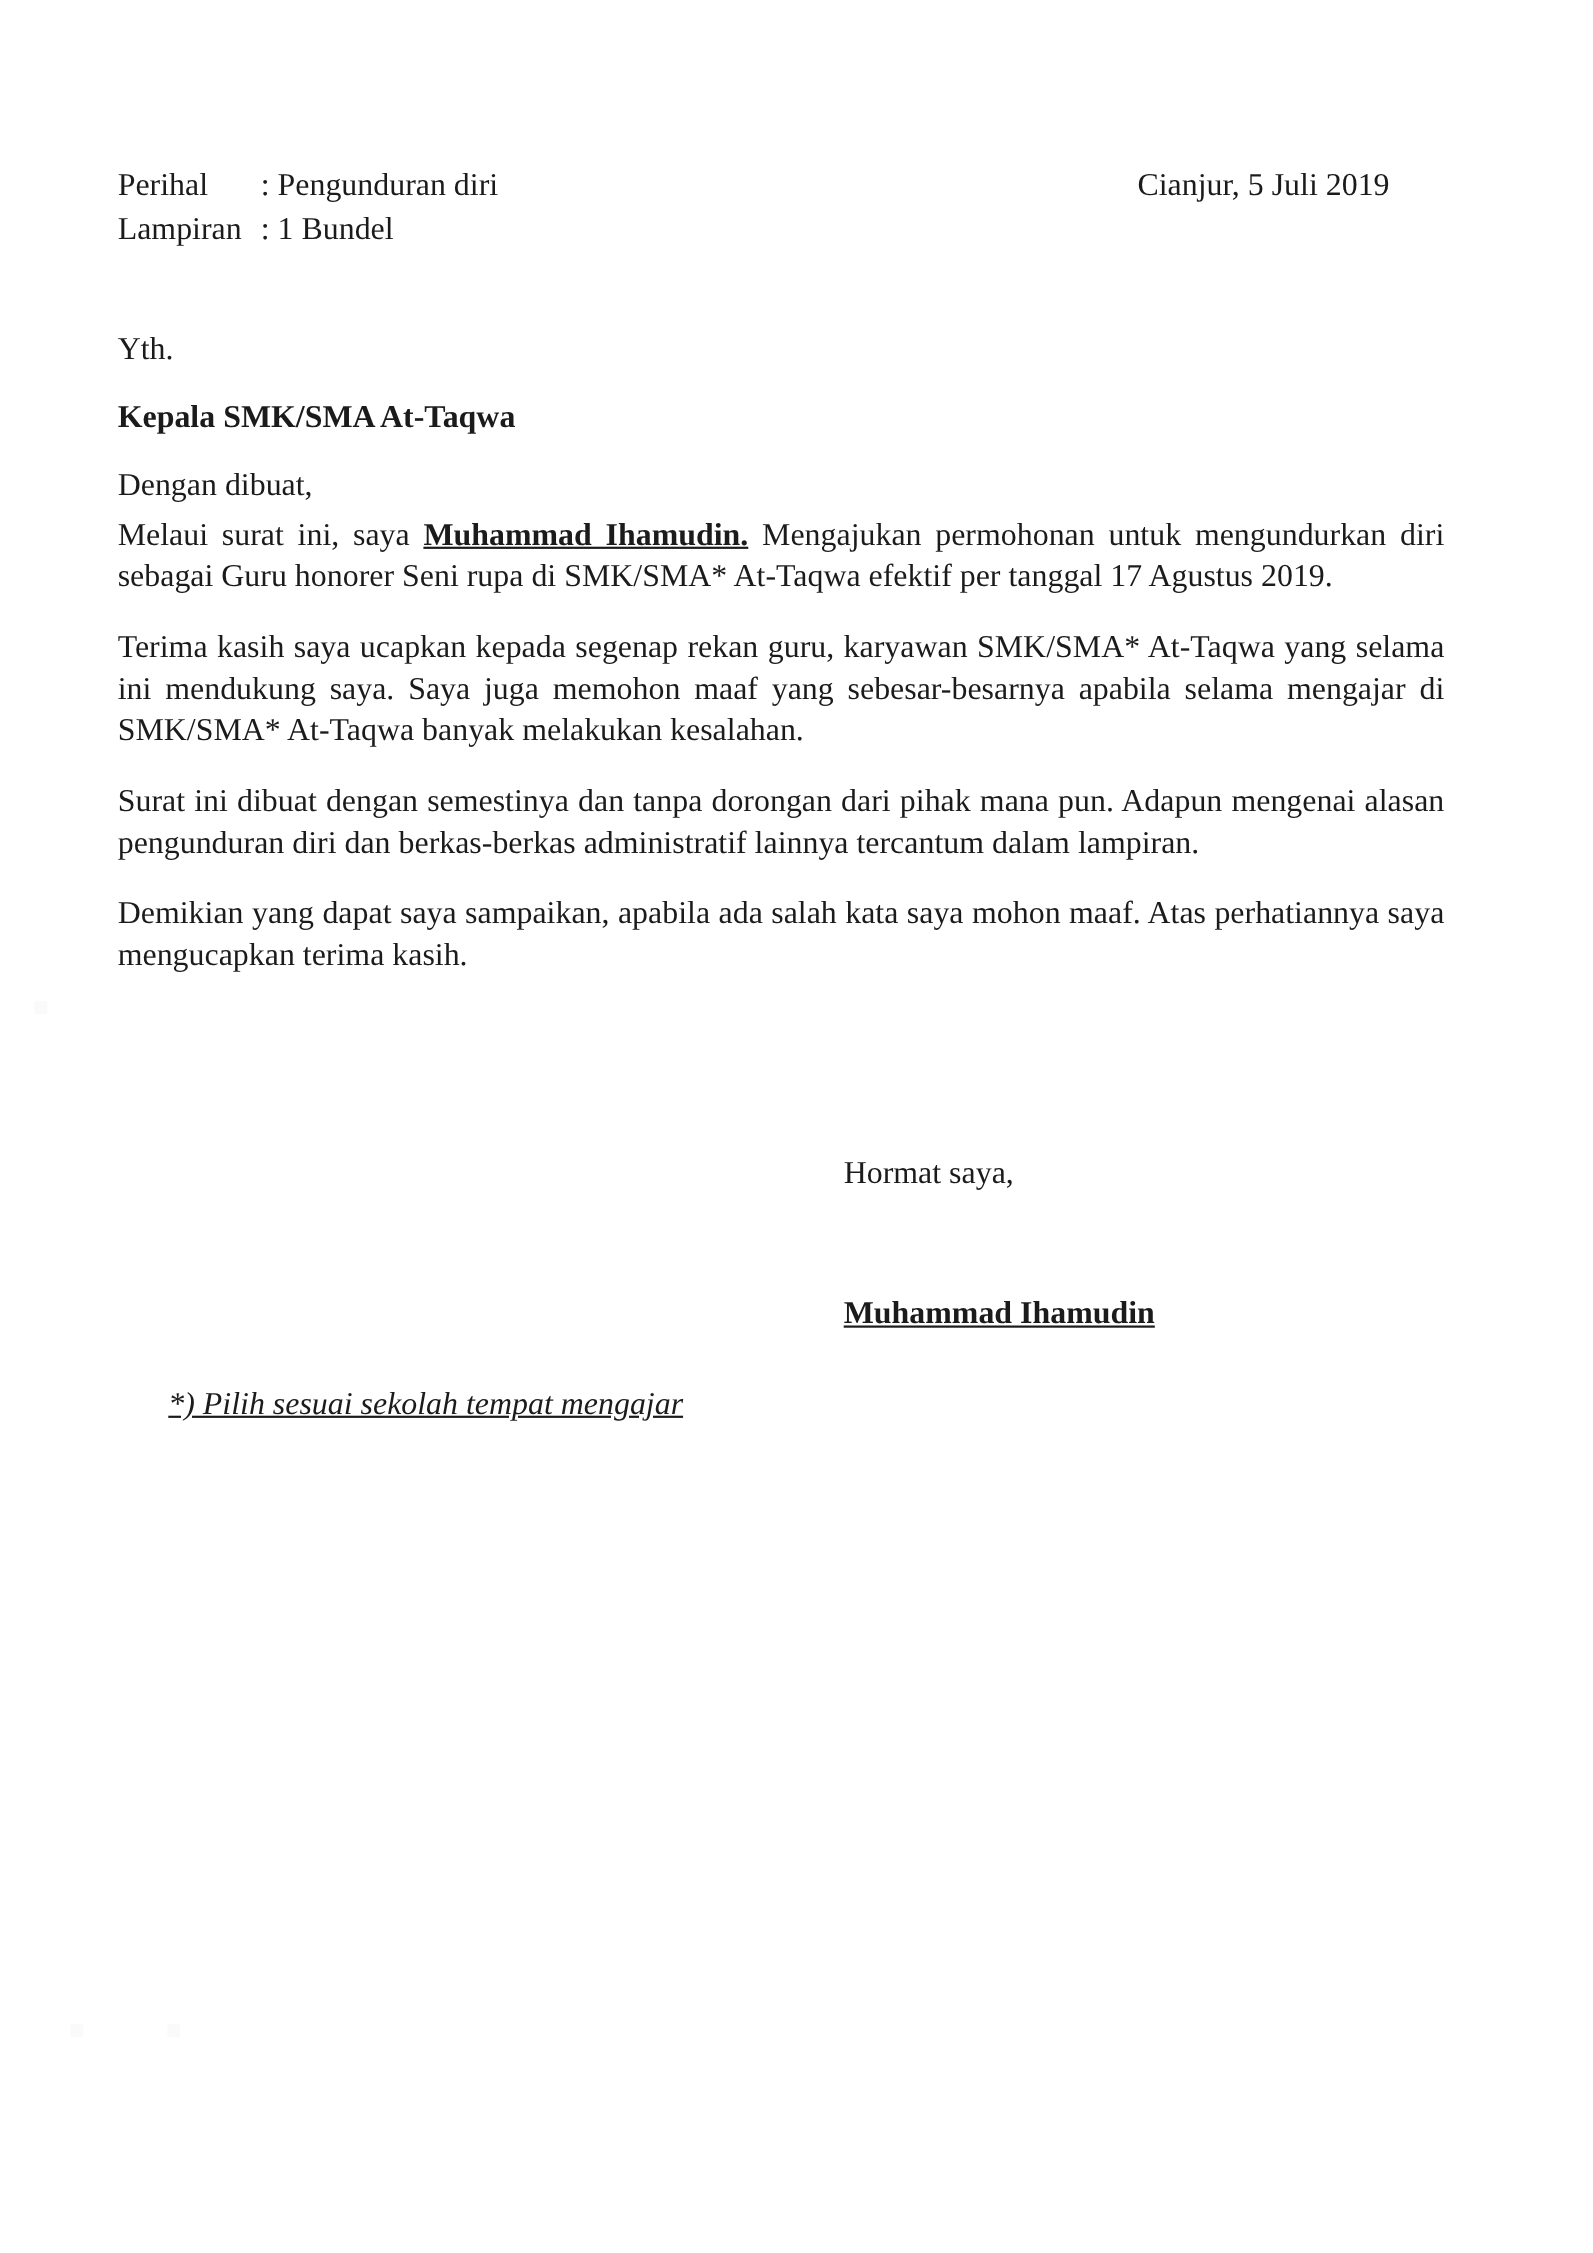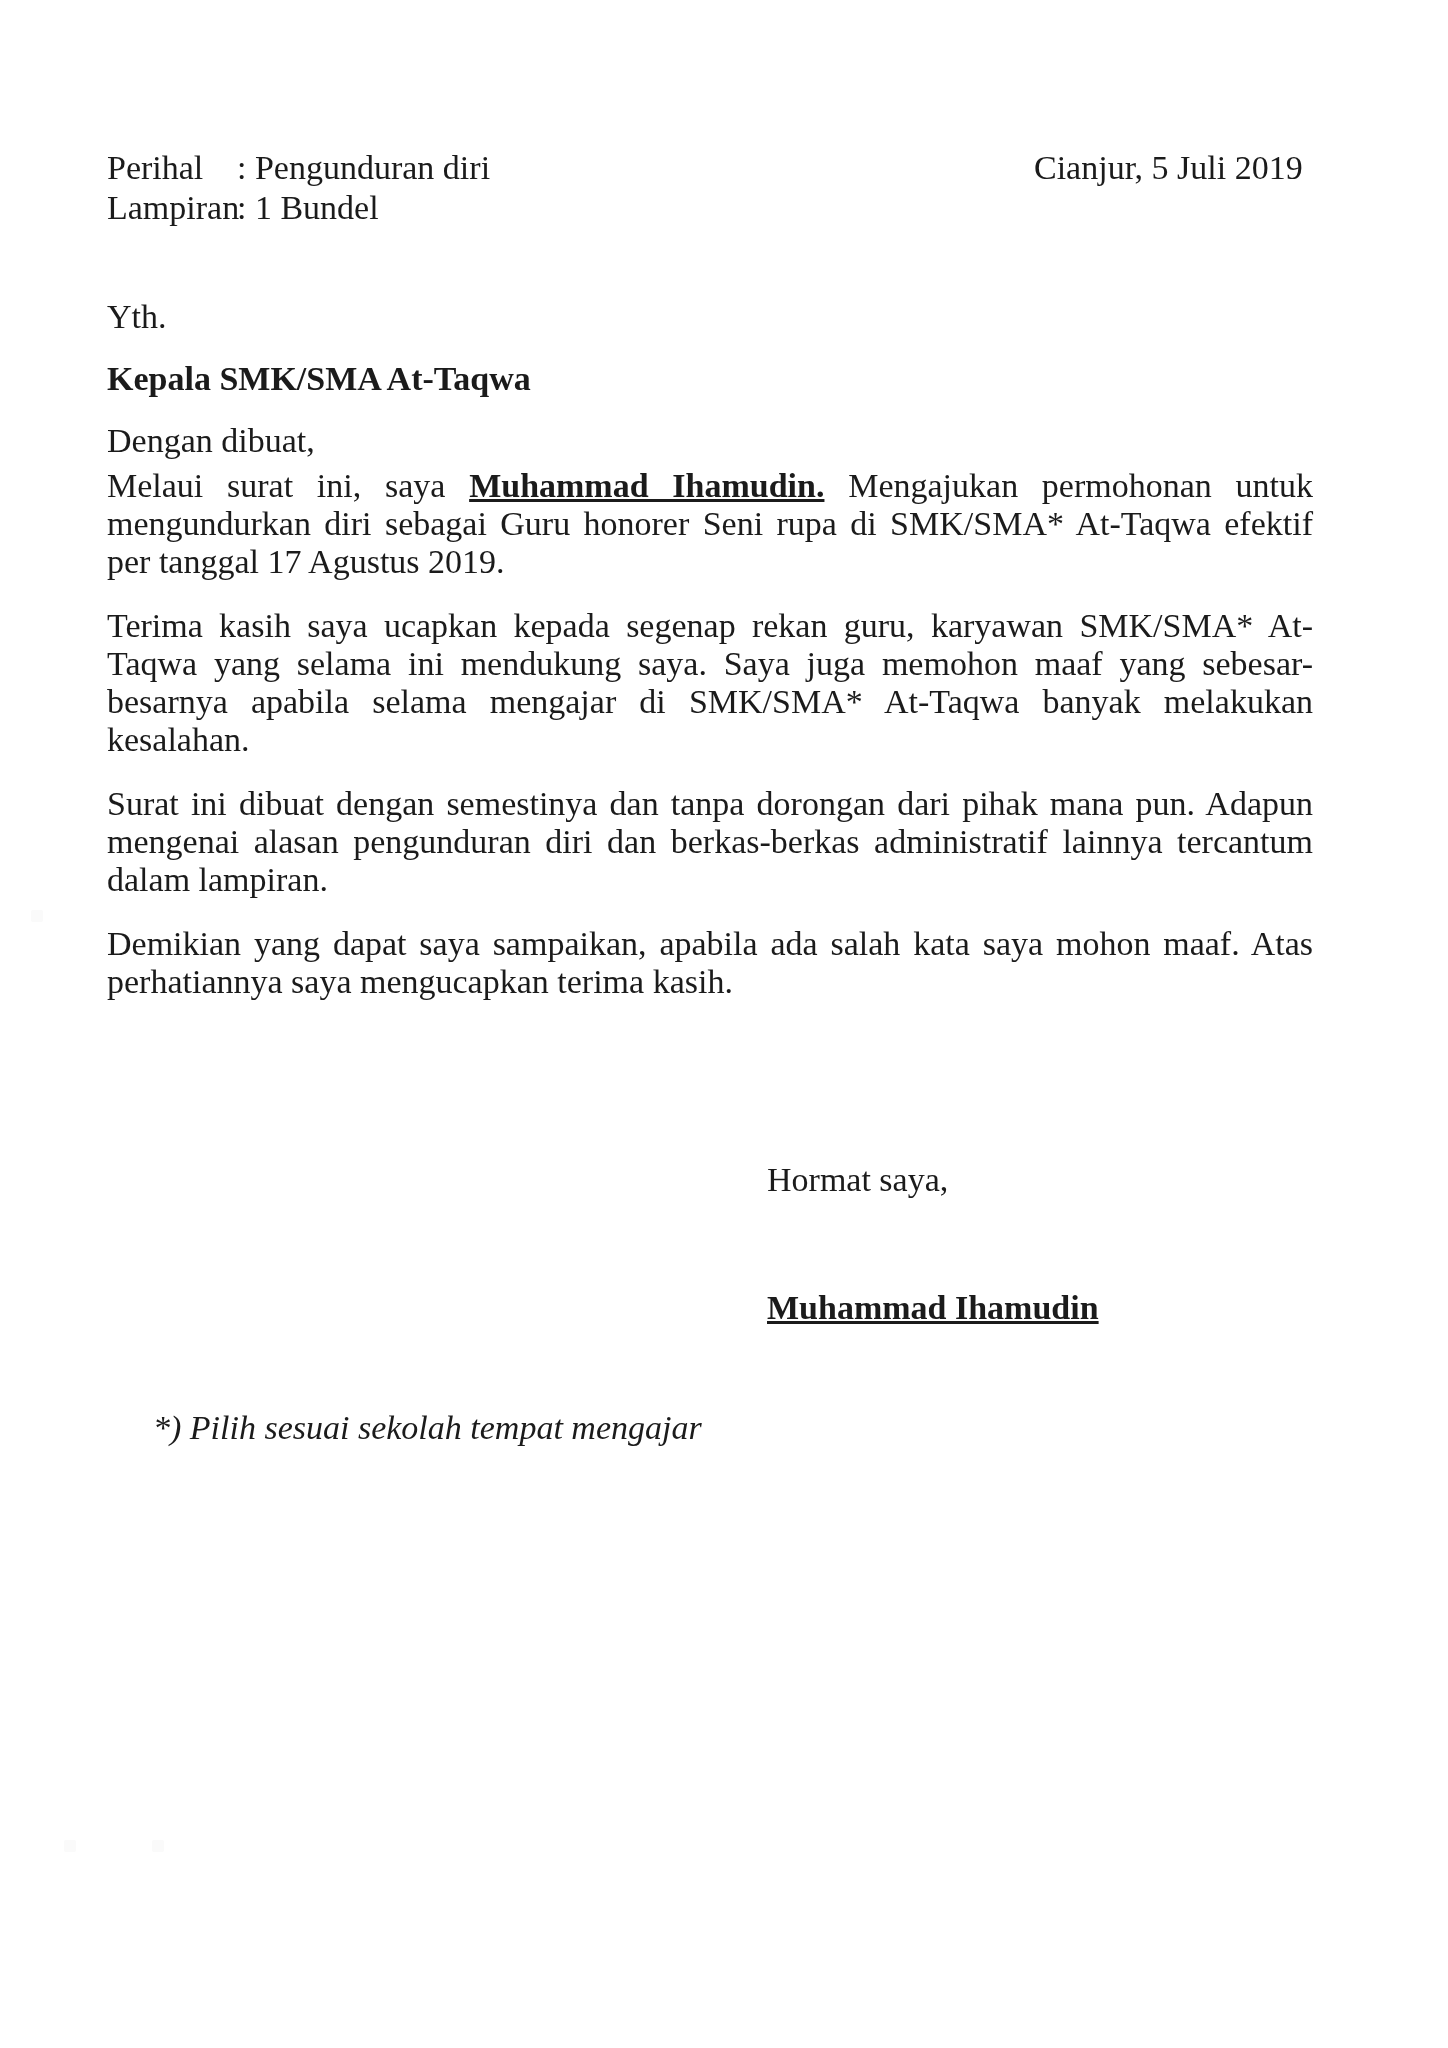--- a/index.html
+++ b/index.html
@@ -8,21 +8,21 @@
     background: #ffffff;
   }
   .page {
     position: relative;
     width: 1448px;
     height: 2048px;
     background: #ffffff;
     overflow: hidden;
     font-family: "Liberation Serif", "DejaVu Serif", serif;
     color: #1b1b1b;
-    font-size: 34px;
+    font-size: 29px;
   }
   .content {
     padding: 148px 135px 0 107px; 
   }
   
   .letter-header {
     position: relative;
   }
   .meta-row {
     line-height: 40px;
@@ -78,24 +78,25 @@
   }
   .signature-name {
     display: inline-block;
     margin-top: 90px;
     font-weight: bold;
     text-decoration: underline;
     line-height: 38px;
   }
   
   .footnote-line {
-    margin-top: 82px;
+    margin-top: 44px;
     padding-left: 46px;
     font-style: italic;
     line-height: 38px;
+    text-decoration: underline;
   }
   
   .scan-artifact {
     position: absolute;
     width: 12px;
     height: 12px;
     background: #fafafa;
     border-radius: 2px;
   }
   .artifact-1 { left: 31px;  top: 910px; }

